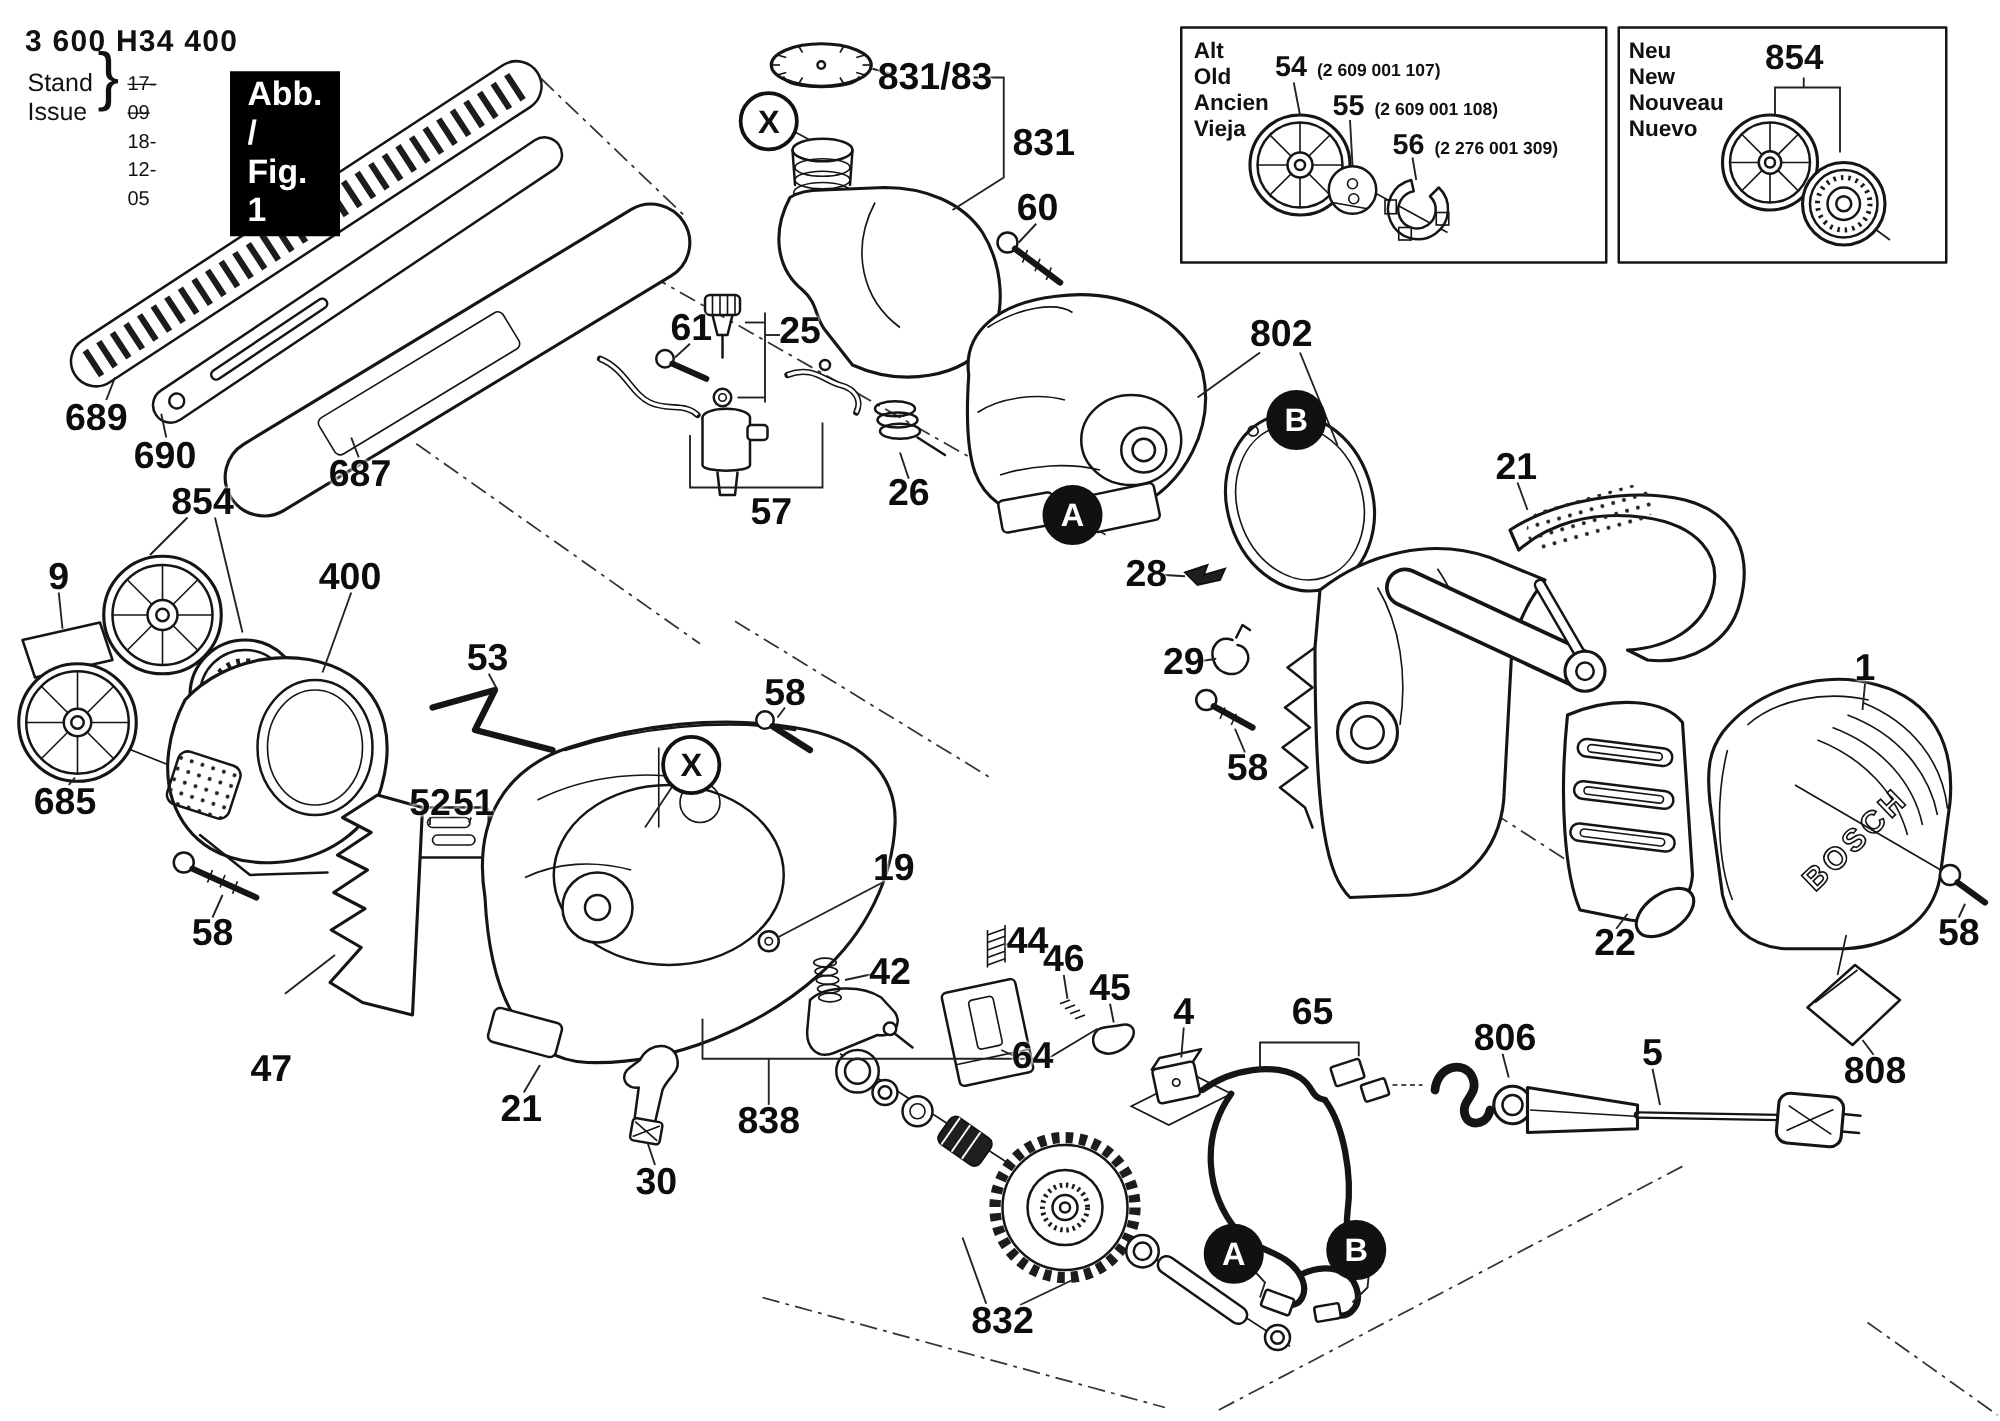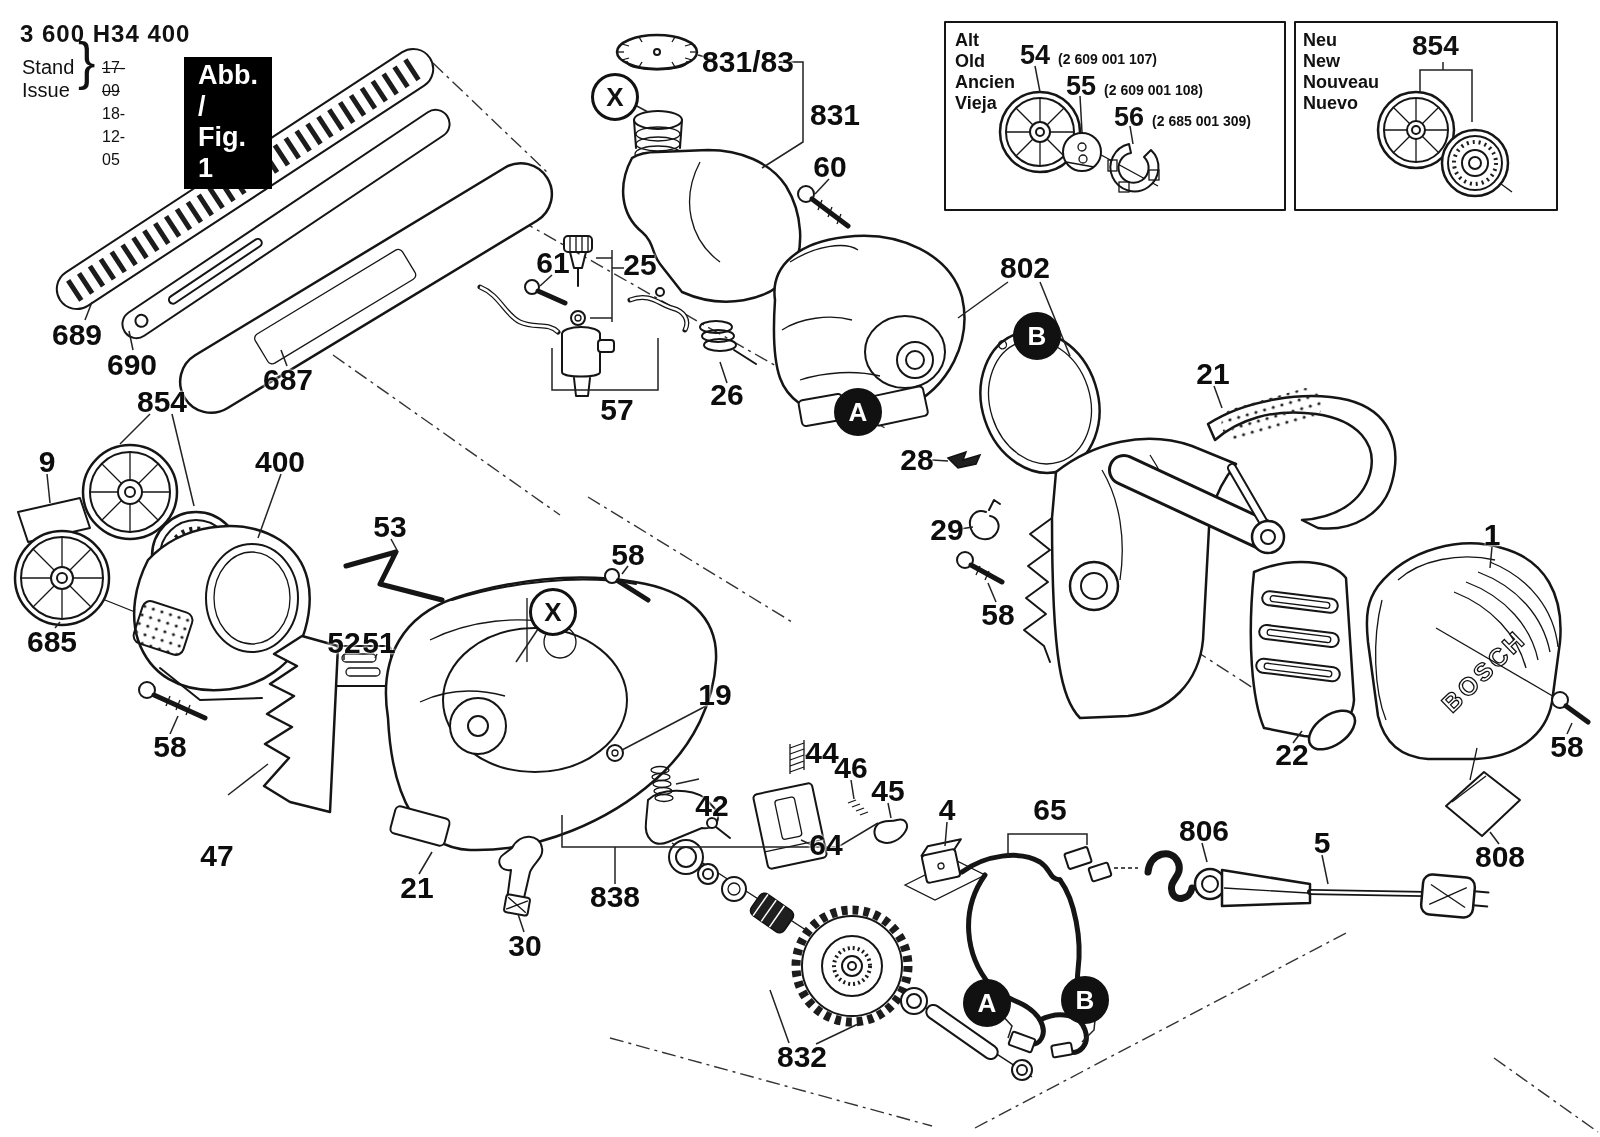--- a/index.html
+++ b/index.html
@@ -24,21 +24,21 @@
   #header{position:absolute;left:20px;top:20px;}
   #part-number{font-size:24px;font-weight:bold;letter-spacing:1px;}
   #stand-issue{position:absolute;left:2px;top:36px;font-size:20px;line-height:23px;}
   #brace{position:absolute;left:56px;top:-6px;font-size:52px;font-weight:normal;}
   #dates{position:absolute;left:80px;top:0px;font-size:16px;line-height:23px;}
   .struck{text-decoration:line-through;}
   #fig-box{position:absolute;left:164px;top:37px;background:#000;color:#fff;font-weight:bold;
            font-size:27px;padding:3px 14px 5px 14px;}
   .legend-langs{position:absolute;font-size:18px;font-weight:bold;line-height:21px;}
   .legend-item{position:absolute;white-space:nowrap;}
-  .legend-item .num{font-size:27px;font-weight:bold;}
+  .legend-item .num{font-size:23px;font-weight:bold;}
   .legend-item .code{font-size:14px;font-weight:bold;margin-left:8px;}
   #legend-new-num{position:absolute;left:1412px;top:30px;font-size:28px;font-weight:bold;}
   #footer{position:absolute;left:30px;top:1006px;font-size:19px;line-height:23px;}
 </style>
 </head>
 <body>
 
 <div id="page">
 
 <svg id="art" width="1600" height="1137" viewBox="0 0 1600 1137">
@@ -570,21 +570,21 @@
     </div>
 <div class="legend-langs" id="legend-new-langs" style="left:1303px;top:30px;">
       <div>Neu</div>
       <div>New</div>
       <div>Nouveau</div>
       <div>Nuevo</div>
     </div>
 <div id="legend-old-items">
       <div class="legend-item" style="left: 1020px; top: 40px;"><span class="num">54</span><span class="code">(2 609 001 107)</span></div>
       <div class="legend-item" style="left: 1066px; top: 71px;"><span class="num">55</span><span class="code">(2 609 001 108)</span></div>
-      <div class="legend-item" style="left: 1114px; top: 102px;"><span class="num">56</span><span class="code">(2 685 001 309)</span></div>
+      <div class="legend-item" style="left: 1114px; top: 102px;"><span class="num">56</span><span class="code">(2 276 001 309)</span></div>
     </div>
 <div id="legend-new-num">854</div>
 
 
 <div id="label-layer">
       <div class="plabel" style="left: 77px; top: 335px;">689</div>
       <div class="plabel" style="left: 132px; top: 365px;">690</div>
       <div class="plabel" style="left: 288px; top: 380px;">687</div>
       <div class="plabel" style="left: 162px; top: 402px;">854</div>
       <div class="plabel" style="left: 47px; top: 462px;">9</div>
@@ -593,21 +593,21 @@
       <div class="plabel" style="left: 52px; top: 642px;">685</div>
       <div class="plabel" style="left: 344px; top: 643px;">52</div>
       <div class="plabel" style="left: 379px; top: 643px;">51</div>
       <div class="plabel" style="left: 170px; top: 747px;">58</div>
       <div class="plabel" style="left: 217px; top: 808px; margin-top: 48px;">47</div>
       <div class="plabel" style="left: 417px; top: 888px;">21</div>
       <div class="plabel" style="left: 525px; top: 946px;">30</div>
       <div class="plabel" style="left: 615px; top: 897px;">838</div>
       <div class="plabel" style="left: 628px; top: 555px;">58</div>
       <div class="plabel" style="left: 715px; top: 695px;">19</div>
-      <div class="plabel" style="left: 712px; top: 778px; margin-top: 28px;">42</div>
+      <div class="plabel" style="left: 712px; top: 778px;">42</div>
       <div class="plabel" style="left: 822px; top: 753px;">44</div>
       <div class="plabel" style="left: 851px; top: 768px;">46</div>
       <div class="plabel" style="left: 888px; top: 791px;">45</div>
       <div class="plabel" style="left: 826px; top: 845px;">64</div>
       <div class="plabel" style="left: 947px; top: 810px;">4</div>
       <div class="plabel" style="left: 1050px; top: 810px;">65</div>
       <div class="plabel" style="left: 1204px; top: 831px;">806</div>
       <div class="plabel" style="left: 1322px; top: 843px;">5</div>
       <div class="plabel" style="left: 802px; top: 1057px;">832</div>
       <div class="plabel" style="left: 748px; top: 62px;">831/83</div>

